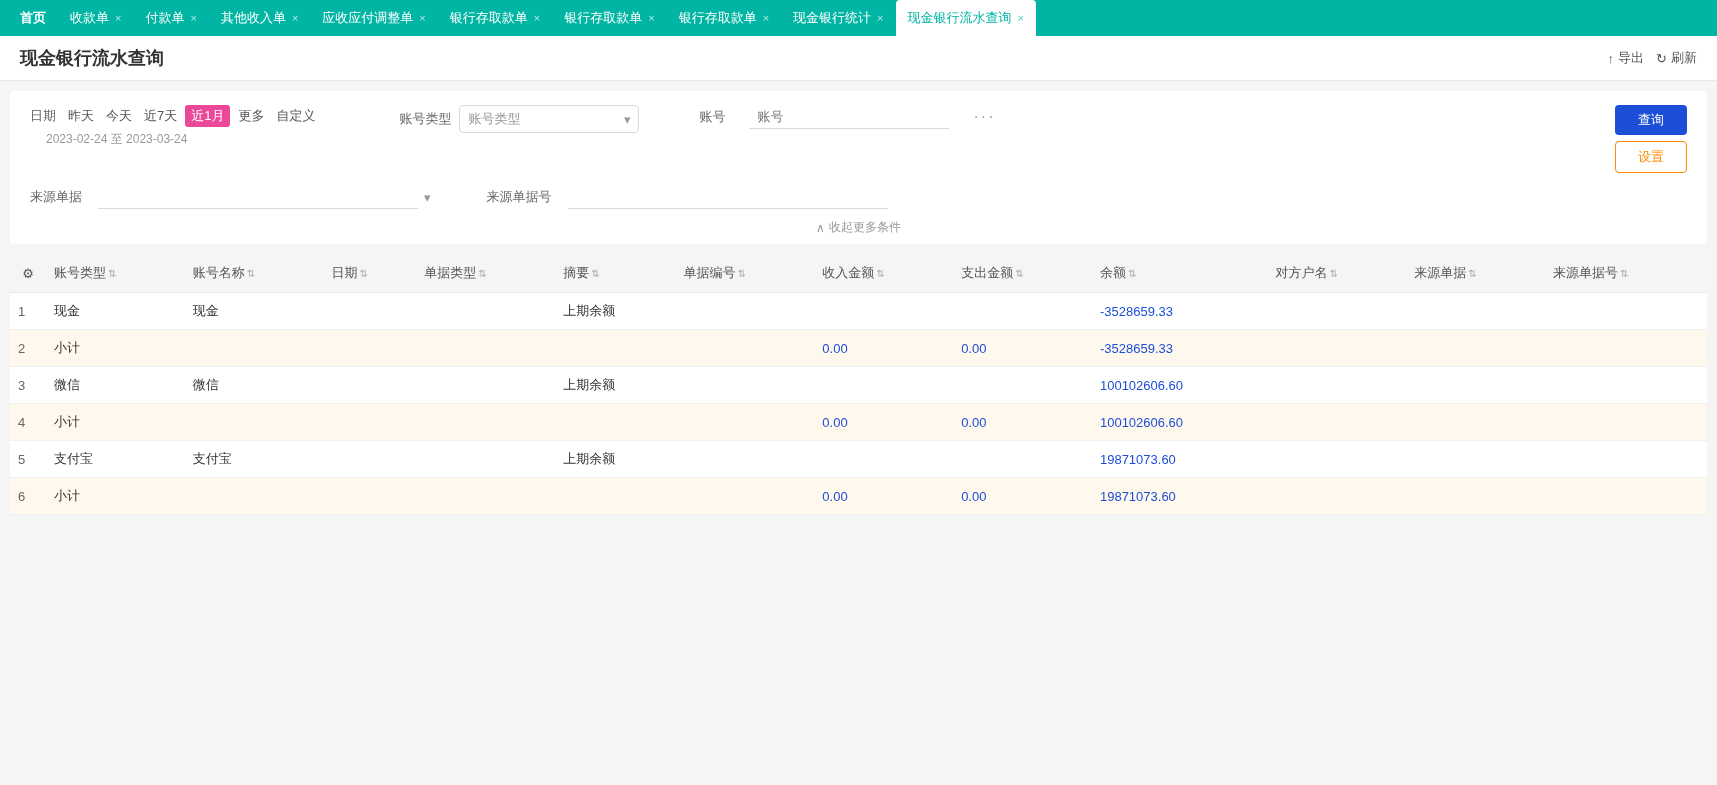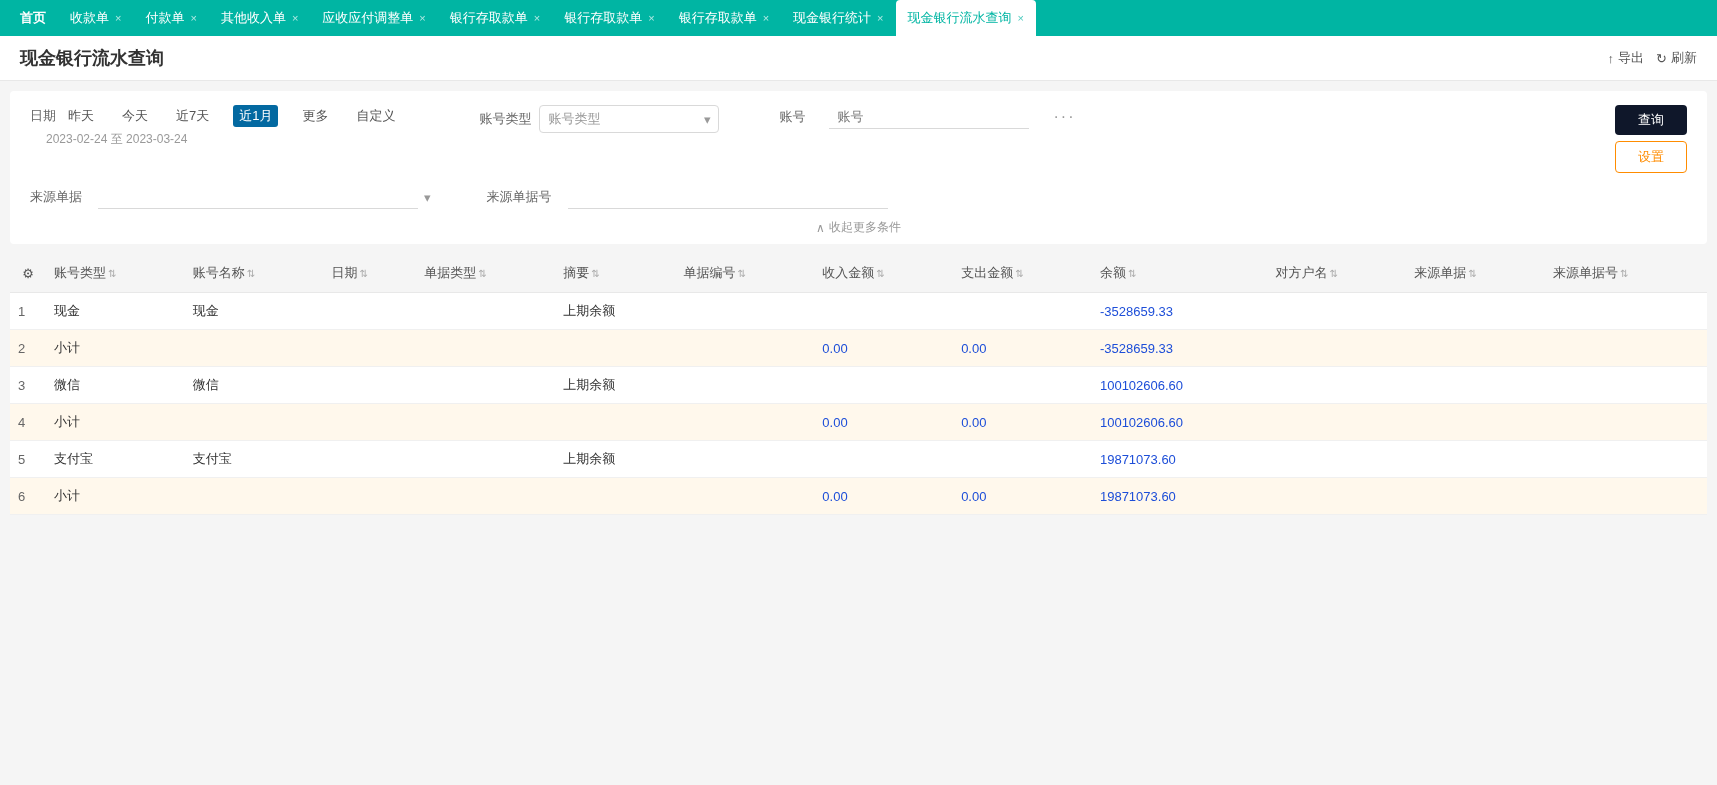--- a/index.html
+++ b/index.html
@@ -66,30 +66,30 @@
       font-size: 13px;
     }
     .filter-label {
       color: #666;
       font-size: 13px;
       white-space: nowrap;
     }
     .filter-date-options {
       display: flex;
       align-items: flex-end;
-      gap: 20px;
+      gap: 4px;
     }
     .date-option {
       cursor: pointer;
       color: #555;
       font-size: 13px;
       padding: 2px 4px;
     }
     .date-option.active {
-      background: #0369a1;
+      background: #ec4899;
       color: #fff;
       border-radius: 3px;
       padding: 2px 6px;
     }
     .date-range-text {
       color: #999;
       font-size: 12px;
       margin-left: 4px;
     }
     .filter-select {
@@ -123,21 +123,21 @@
       min-width: 200px;
       color: #999;
     }
     .filter-dots {
       color: #999;
       cursor: pointer;
       font-size: 16px;
       letter-spacing: 2px;
     }
     .query-btn {
-      background: #0f172a;
+      background: #1d4ed8;
       color: #fff;
       border: none;
       border-radius: 4px;
       padding: 6px 23px;
       cursor: pointer;
       font-size: 13px;
     }
     .settings-btn {
       background: #fff;
       color: #ff8c00;

